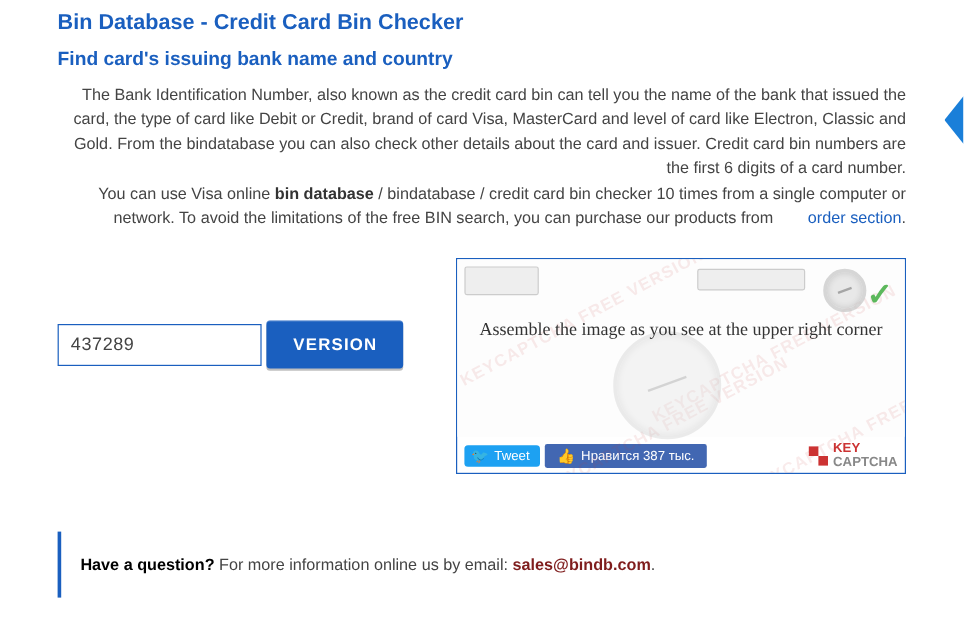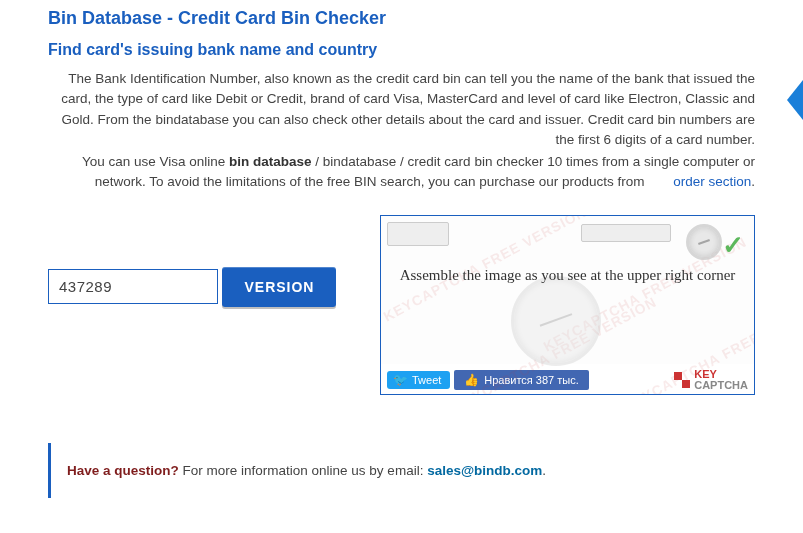--- a/index.html
+++ b/index.html
@@ -186,22 +186,22 @@
     .kc-mark::before { width: 8px; height: 8px; left: 0; top: 0; }
     .kc-mark::after { width: 8px; height: 8px; left: 8px; top: 8px; }
     .question-box {
       margin-top: 48px;
       border-left: 3px solid #1a5fbf;
       padding: 20px 16px;
       background: #fff;
       font-size: 13.5px;
       color: #444;
     }
-    .question-box strong { color: #7f1d1d; }
-    .question-box a { color: #0369a1; text-decoration: none; font-weight: bold; }
+    .question-box strong { color: #000000; }
+    .question-box a { color: #7f1d1d; text-decoration: none; font-weight: bold; }
     .side-arrow {
       position: absolute;
       right: 0;
       top: 80px;
       width: 16px;
       height: 40px;
       background: #1a7fd9;
       clip-path: polygon(100% 0, 0 50%, 100% 100%);
     }
     .bird-icon {

